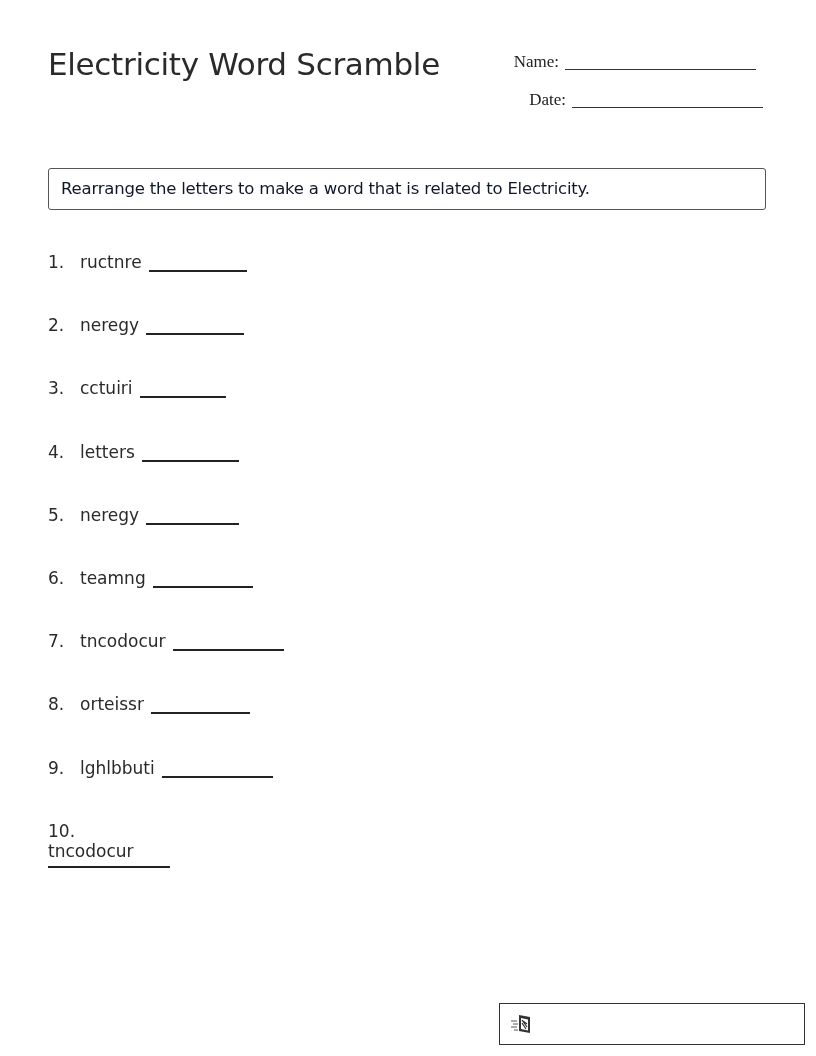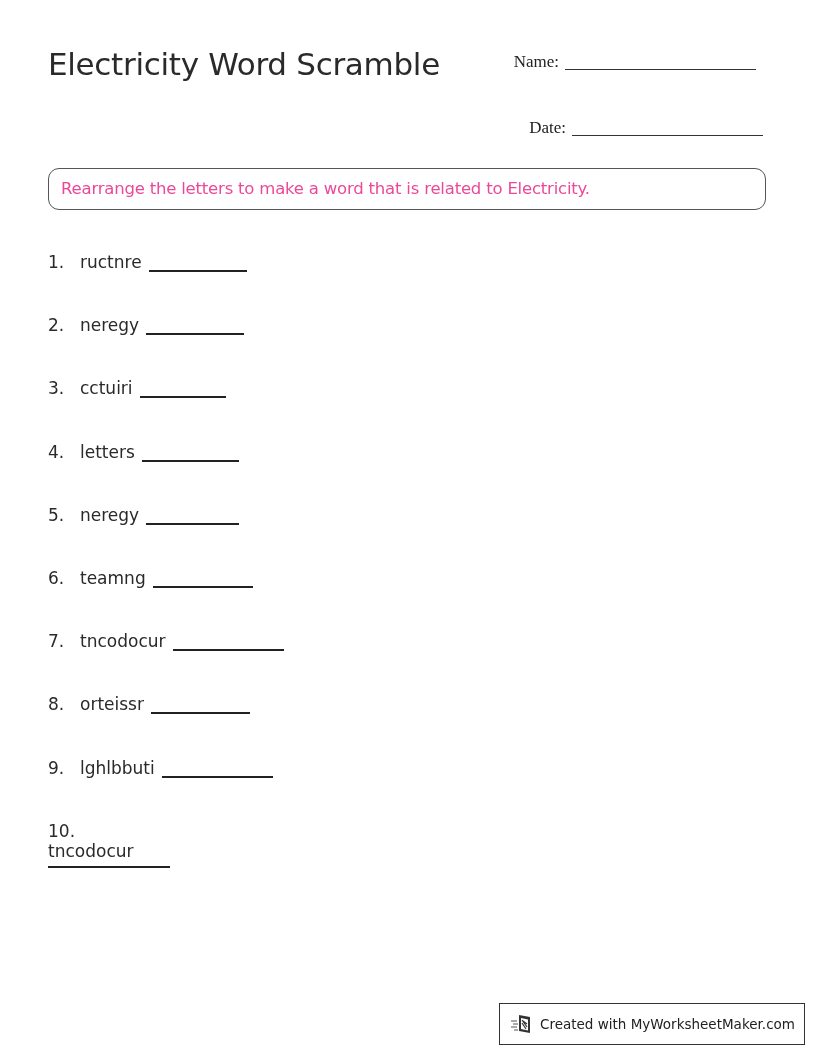--- a/index.html
+++ b/index.html
@@ -10,22 +10,22 @@
       color: #2a2a2a; letter-spacing: -0.3px; white-space: nowrap; text-align: center;
     }
     .meta-row { position: absolute; display: flex; align-items: flex-end; }
     .meta-label {
       font-family: "Liberation Serif", serif; font-size: 17px; color: #222;
       text-align: right; width: 60px; margin-right: 6px;
     }
     .meta-line { width: 191px; border-bottom: 1.5px solid #333; height: 1px; margin-bottom: 2px; }
     .instructions {
       position: absolute; left: 48px; top: 168px; width: 718px; height: 42px;
-      border: 1.3px solid #555; border-radius: 11px; box-sizing: border-box;
-      font-family: "DejaVu Sans", sans-serif; font-size: 16.5px; color: #ec4899;
+      border: 1.3px solid #555; border-radius: 3px; box-sizing: border-box;
+      font-family: "DejaVu Sans", sans-serif; font-size: 16.5px; color: #0f172a;
       padding: 10px 12px 0 12px; white-space: nowrap; letter-spacing: -0.2px;
     }
     .item { position: absolute; left: 48px; display: flex; align-items: baseline;
       font-family: "DejaVu Sans", sans-serif; font-size: 17px; color: #2a2a2a; white-space: nowrap; }
     .item-num { display: inline-block; width: 32px; }
     .item-num.wide { width: 42px; }
     .item-word { margin-right: 7px; }
     .answer-line { display: inline-block; border-bottom: 2px solid #222; height: 1px; position: relative; top: 4px; }
     .footer {
       position: absolute; left: 499px; top: 1003px; width: 306px; height: 42px;
@@ -39,21 +39,21 @@
 <body>
 
 <div>
 
   <div class="title">Electricity Word Scramble</div>
 
   <div class="meta-row" style="left:499px; top:52px;">
     <span class="meta-label">Name:</span>
     <span class="meta-line"></span>
   </div>
-  <div class="meta-row" style="left:506px; top:90px;margin-top:28px;">
+  <div class="meta-row" style="left:506px; top:90px;">
     <span class="meta-label">Date:</span>
     <span class="meta-line"></span>
   </div>
 
   <div class="instructions">
     <span>Rearrange the letters to make a word that is related to Electricity.</span>
   </div>
 
   <div>
     <div class="item" style="top:252px;">
@@ -111,16 +111,15 @@
   <div class="footer">
     <svg class="footer-icon" viewBox="0 0 24 22">
       <line x1="1" y1="8" x2="7" y2="8" stroke="#555" stroke-width="1"></line>
       <line x1="3" y1="11" x2="8" y2="11" stroke="#555" stroke-width="1"></line>
       <line x1="1" y1="14" x2="7" y2="14" stroke="#555" stroke-width="1"></line>
       <line x1="4" y1="17" x2="8" y2="17" stroke="#555" stroke-width="1"></line>
       <path d="M9 2 L20 4 L20 20 L9 18 Z" fill="#333"></path>
       <path d="M11 5 L18 6.5 L18 17.5 L11 16 Z" fill="#fff"></path>
       <path d="M12 7 L17 14 M13 8 L17 11 M12 10 L16 16" stroke="#333" stroke-width="1.2"></path>
     </svg>
-    <span>Created with MyWorksheetMaker.com</span>
   </div>
 
 </div>
 
 </body></html>

